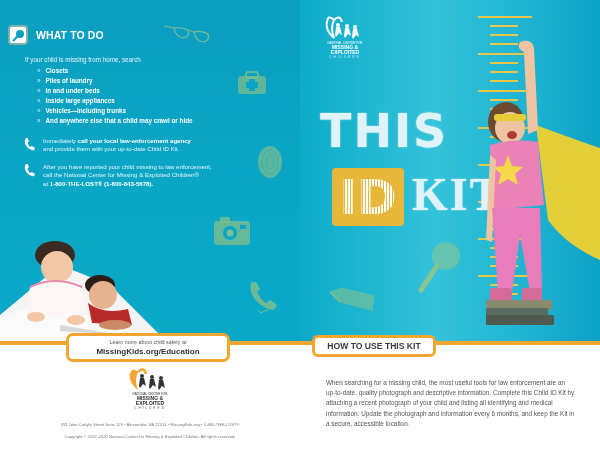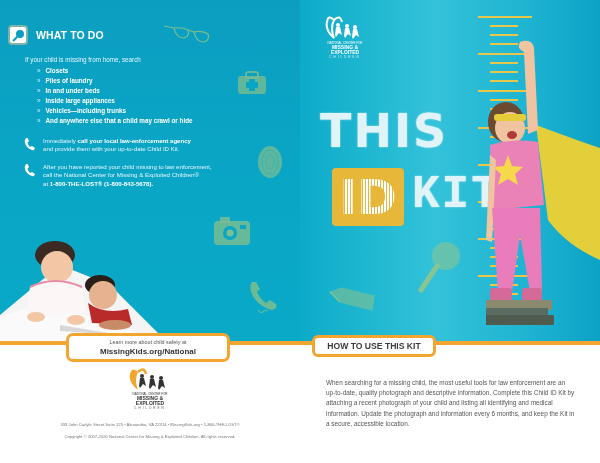--- a/index.html
+++ b/index.html
@@ -79,21 +79,21 @@
   .id-text {
     color: #fff; font-weight: bold; font-size: 48px; line-height: 44px;
     font-family: "DejaVu Sans", sans-serif;
     background: repeating-linear-gradient(90deg, #fff 0 2px, #e7b73a 2px 3px);
     -webkit-background-clip: text; background-clip: text; color: transparent;
   }
   .chalk-kit {
     position: absolute; left: 112px; top: 172px; color: #dff3f8; font-weight: bold;
     font-size: 46px; line-height: 46px; letter-spacing: 2px;
     text-shadow: 0 0 2px rgba(255,255,255,0.6);
-    font-family: Liberation Mono, monospace;
+    font-family: Liberation Serif, serif;
   }
   .girl-photo { position: absolute; left: 186px; top: 30px; width: 114px; height: 300px; }
 
   .how-box {
     position: absolute; left: 12px; top: 335px; width: 124px; height: 22px;
     background: #fff; border: 3px solid #f2a630; border-radius: 6px;
     display: flex; align-items: center; justify-content: center;
   }
   .how-title { color: #3a3a3a; font-weight: bold; font-size: 8.6px; }
 
@@ -216,21 +216,21 @@
     <ellipse cx="103" cy="70" rx="14" ry="14" fill="#e6b28f"></ellipse>
     <path d="M88 78 Q104 90 128 84 L132 100 L92 98 Z" fill="#b92b2b"></path>
     <ellipse cx="115" cy="100" rx="16" ry="5" fill="#c98a68"></ellipse>
   </svg>
 
   <div class="orange-rule"></div>
   <div class="white-bottom"></div>
 
   <div class="learn-box">
     <div class="learn-small">Learn more about child safety at</div>
-    <div class="learn-url">MissingKids.org/National</div>
+    <div class="learn-url">MissingKids.org/Education</div>
   </div>
 
   <svg class="ncmec-logo-bottom" viewBox="0 0 44 42">
     <path d="M10 4 Q4 -2 2 6 Q0 14 10 22 Q6 12 10 4 Z" fill="#f2a630"></path>
     <path d="M10 4 Q16 -2 18 6" fill="none" stroke="#f2a630" stroke-width="2.5"></path>
     <g fill="#333">
       <circle cx="14" cy="8" r="2"></circle>
         <path d="M12 10 L16 10 L18 18 L15 16 L12 20 L11 18 Z"></path>
       <circle cx="24" cy="9" r="2"></circle>
         <path d="M22 11 L26 11 L28 19 L25 17 L22 21 L21 19 Z"></path>

